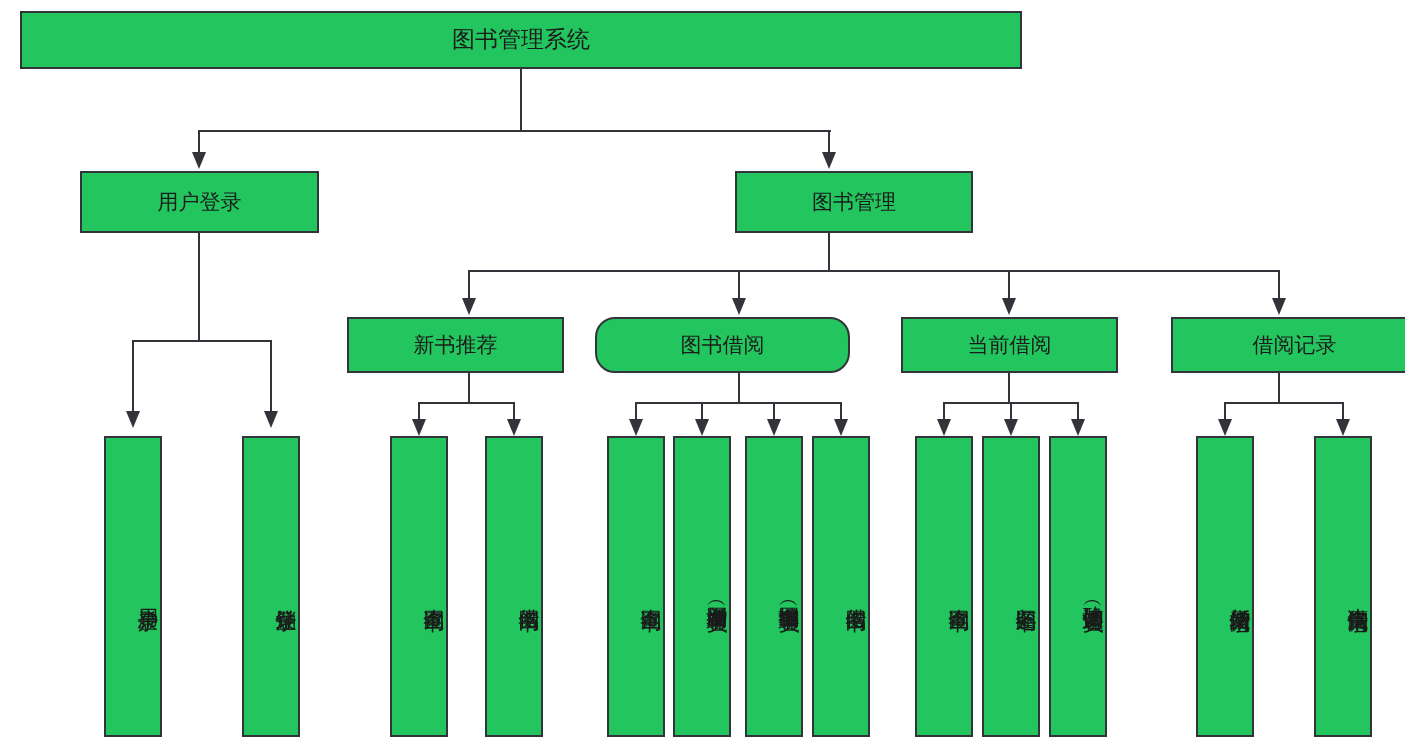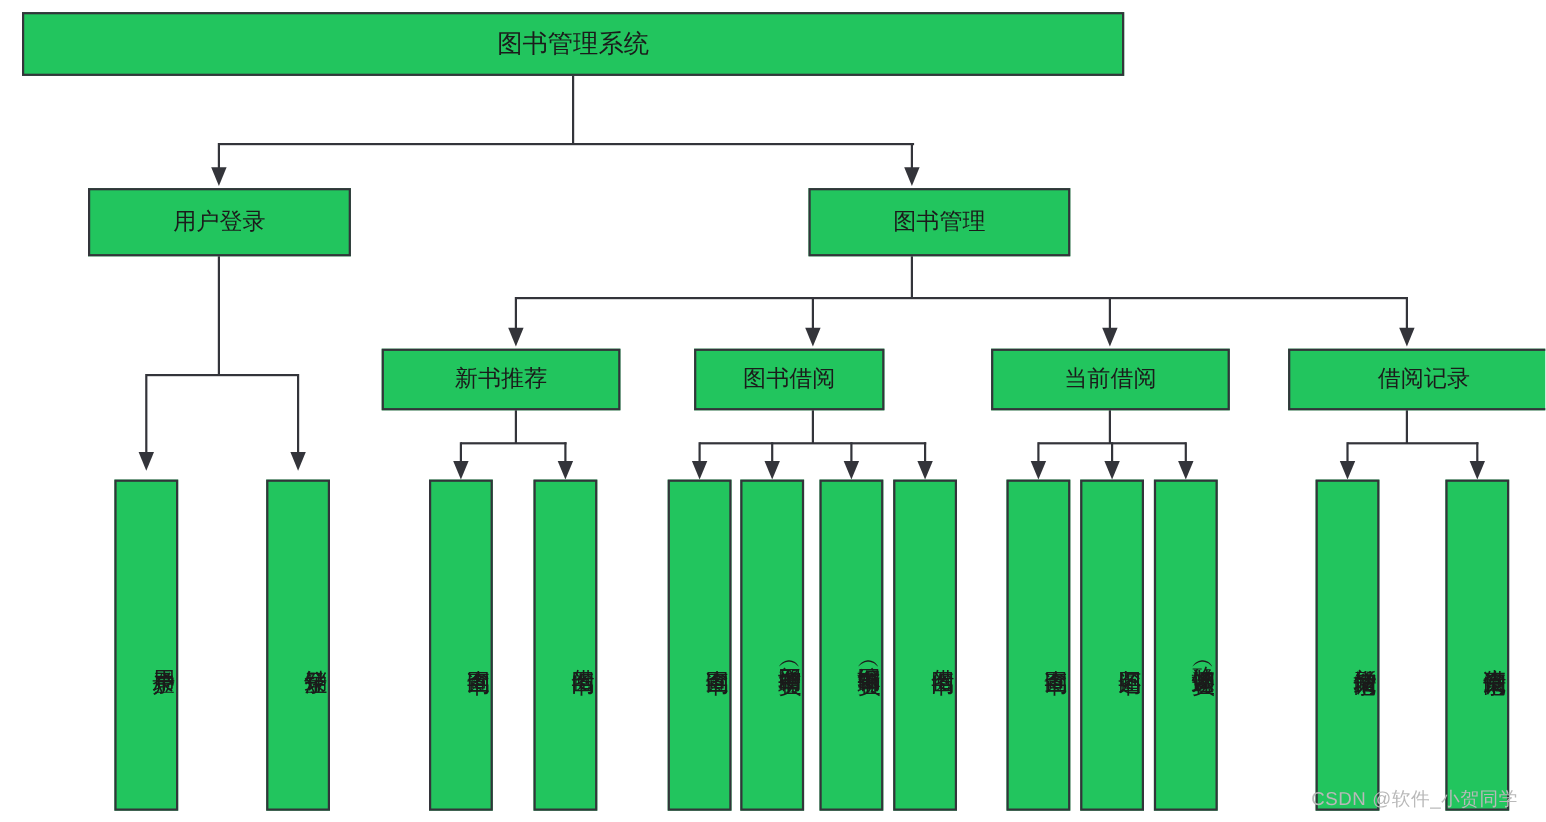--- a/index.html
+++ b/index.html
@@ -122,21 +122,21 @@
   <div class="vline" style="left:738px; top:270px; height:29px;"></div>
   <div class="arrow" style="left:732px; top:298px;"></div>
   <div class="vline" style="left:1008px; top:270px; height:29px;"></div>
   <div class="arrow" style="left:1002px; top:298px;"></div>
   <div class="vline" style="left:1278px; top:270px; height:29px;"></div>
   <div class="arrow" style="left:1272px; top:298px;"></div>
 
   <div class="node lvl3" style="left:347px; top:317px; width:217px; height:56px;">
     <span>新书推荐</span>
   </div>
-  <div class="node lvl3" style="left:631px; top:317px; width:173px; height:56px;">
+  <div class="node lvl3" style="left:595px; top:317px; width:255px; height:56px;border-radius:20px;">
     <span>图书借阅</span>
   </div>
   <div class="node lvl3" style="left:901px; top:317px; width:217px; height:56px;">
     <span>当前借阅</span>
   </div>
   <div class="node lvl3" style="left:1171px; top:317px; width:247px; height:56px;">
     <span>借阅记录</span>
   </div>
 
   <div class="vline" style="left:468px; top:373px; height:30px;"></div>
@@ -203,15 +203,14 @@
   <div class="vline" style="left:1342px; top:402px; height:18px;"></div>
   <div class="arrow" style="left:1336px; top:419px;"></div>
 
   <div class="node leaf" style="left:1196px; top:436px; width:58px; height:301px;">
     <span class="vtext">新增借阅记录</span>
   </div>
   <div class="node leaf" style="left:1314px; top:436px; width:58px; height:301px;">
     <span class="vtext">查询借阅记录</span>
   </div>
 
-  <div class="watermark" style="left:1192px; top:715px;">CSDN @软件_小贺同学</div>
 
 </div>
 
 </body></html>

